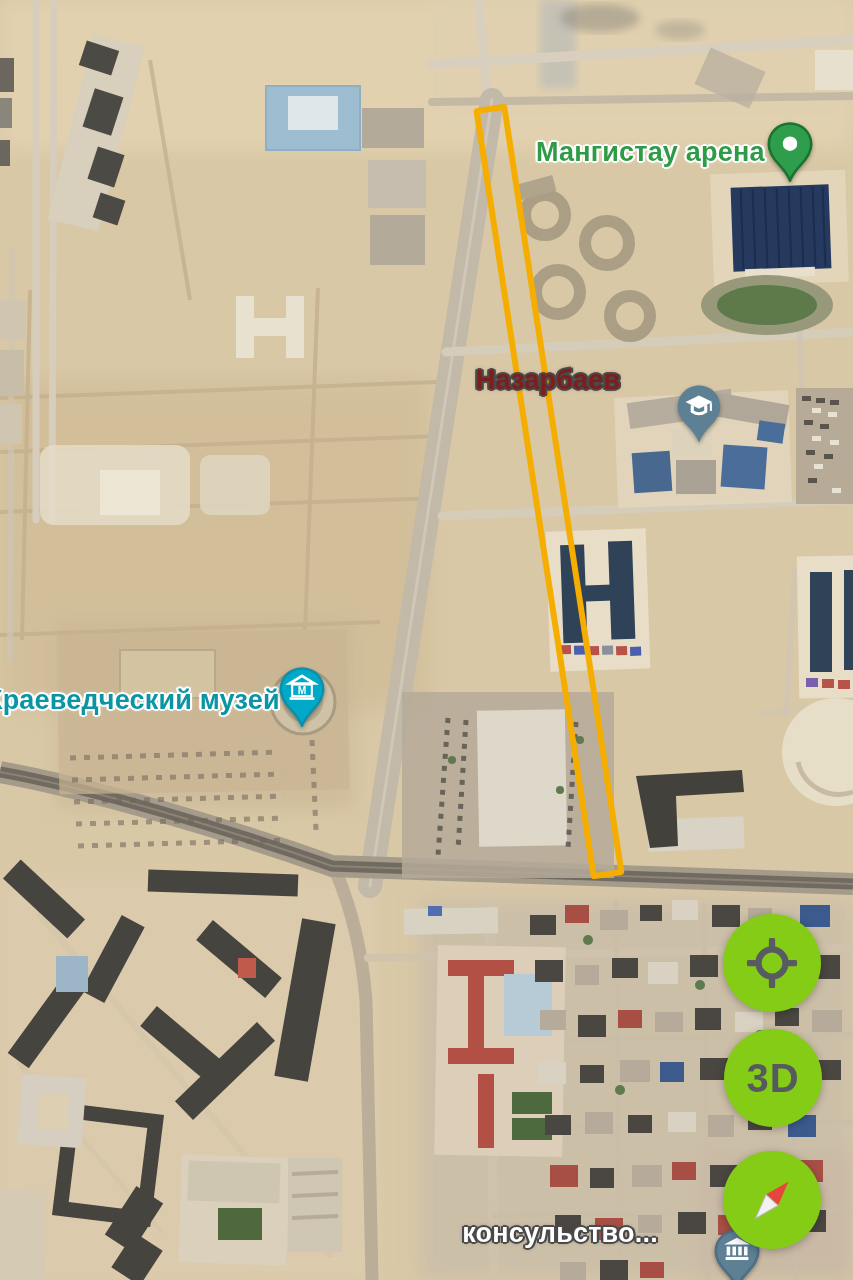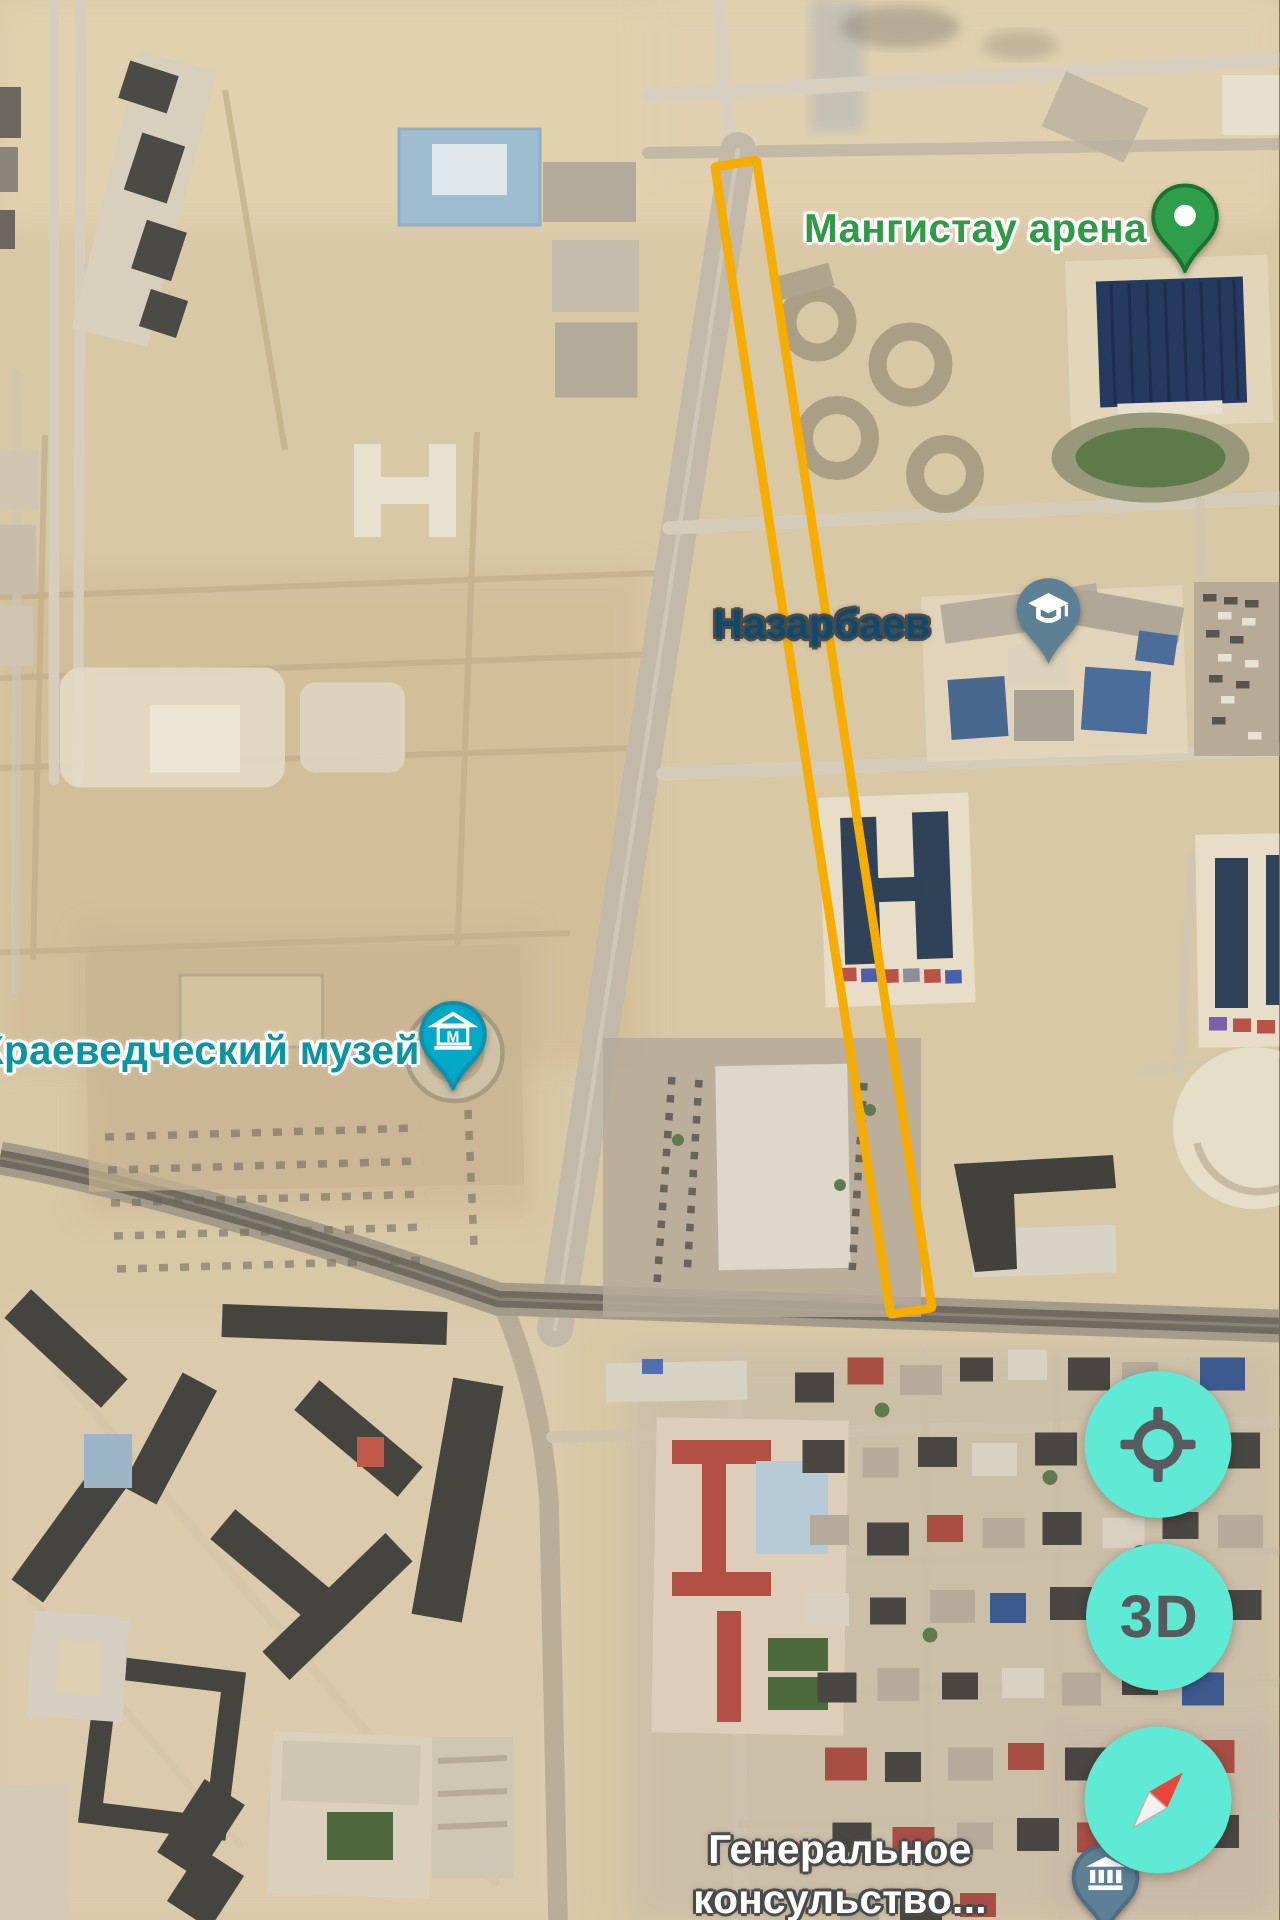--- a/index.html
+++ b/index.html
@@ -15,30 +15,30 @@
   
   .map-label{position:absolute;font-weight:700;font-size:27px;line-height:33px;
              white-space:nowrap;text-align:center;letter-spacing:.2px;cursor:pointer;}
   .halo-white{text-shadow:-2px -1px 0 #fff,2px -1px 0 #fff,-2px 1px 0 #fff,2px 1px 0 #fff,
               0 -2px 0 #fff,0 2px 0 #fff,-2px 0 0 #fff,2px 0 0 #fff,0 0 4px #fff;}
   .halo-dark{text-shadow:-2px -1px 0 rgba(74,74,74,.95),2px -1px 0 rgba(74,74,74,.95),
              -2px 1px 0 rgba(74,74,74,.95),2px 1px 0 rgba(74,74,74,.95),
              0 -2px 0 rgba(74,74,74,.95),0 2px 0 rgba(74,74,74,.95),
              -2px 0 0 rgba(74,74,74,.95),2px 0 0 rgba(74,74,74,.95),0 0 4px rgba(60,60,60,.8);}
   .lbl-arena{color:#2f9b47;left:536px;top:136px;}
-  .lbl-school{color:#0c4a6e;left:548px;top:400px;transform:translateX(-50%);}
+  .lbl-school{color:#7f1d1d;left:548px;top:364px;transform:translateX(-50%);}
   .lbl-museum{color:#0b95a4;left:-14px;top:684px;}
   .lbl-consulate{color:#ffffff;left:560px;top:1217px;transform:translateX(-50%);}
 
   
   .pin{position:absolute;width:46px;height:60px;cursor:pointer;}
   .pin svg{display:block;filter:drop-shadow(0 2px 2px rgba(0,0,0,.35));}
 
   
-  .fab{position:absolute;width:98px;height:98px;border-radius:50%;background:#5eead4;
+  .fab{position:absolute;width:98px;height:98px;border-radius:50%;background:#84cc16;
        box-shadow:0 2px 8px rgba(0,0,0,.28);display:flex;align-items:center;
        justify-content:center;cursor:pointer;}
   .fab-3d{font-size:40px;font-weight:700;color:#565a5f;letter-spacing:1px;}
 </style>
 </head>
 <body>
 
 <div class="screen">
 
   <svg class="imagery" width="853" height="1280" viewBox="0 0 853 1280">
@@ -360,21 +360,20 @@
 
   <div class="map-label halo-white lbl-arena">Мангистау арена</div>
 
   <div class="map-label halo-dark lbl-school">
     <div>Назарбаев</div>
   </div>
 
   <div class="map-label halo-white lbl-museum">Краеведческий музей</div>
 
   <div class="map-label halo-dark lbl-consulate">
-    <div>Генеральное</div>
     <div>консульство...</div>
   </div>
 
   <div class="pin" style="left:767px;top:122px;">
     <svg width="46" height="60" viewBox="0 0 44 58">
       <path d="M22 1.5 C10.2 1.5 1.5 10.6 1.5 21.8 C1.5 29.6 5.6 35.1 11.4 41.2 C15.3 45.3 19.3 50.3 22 56.5 C24.7 50.3 28.7 45.3 32.6 41.2 C38.4 35.1 42.5 29.6 42.5 21.8 C42.5 10.6 33.8 1.5 22 1.5 Z" fill="#2f9e4c" stroke="#19742f" stroke-width="2.5"></path>
       <circle cx="22" cy="21" r="7" fill="#ffffff"></circle>
     </svg>
   </div>
 

